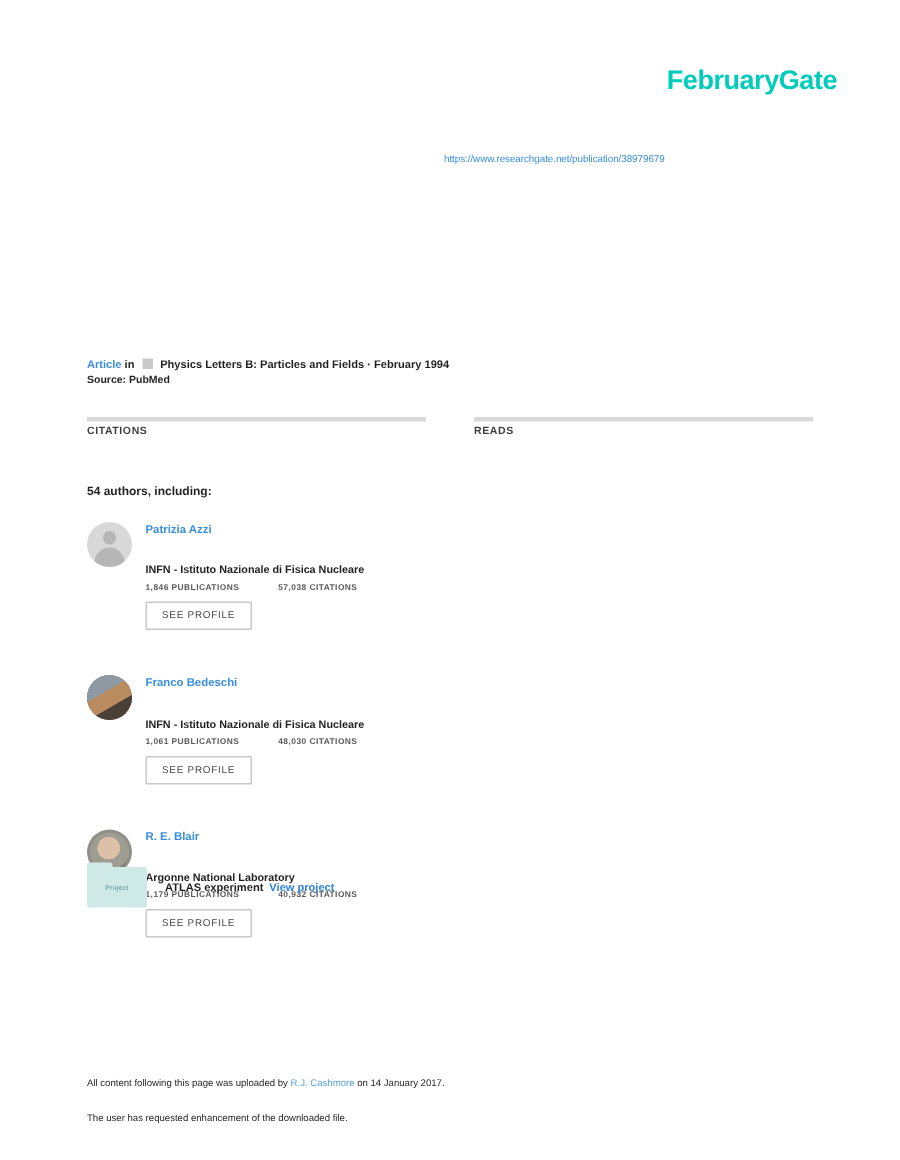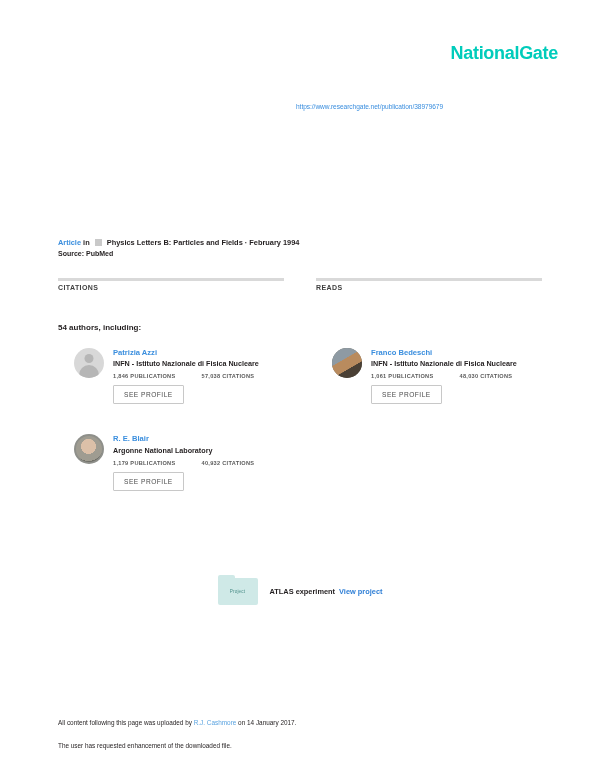--- a/index.html
+++ b/index.html
@@ -45,22 +45,22 @@
   .stat-rule{height:3px;background:#d9d9d9;width:100%;}
   .stat-label{margin-top:3px;font-size:7px;font-weight:bold;
     letter-spacing:0.4px;color:#3f3f3f;}
 
   
   .authors-head{
     position:absolute;left:58px;top:323px;
     font-size:8px;font-weight:bold;color:#231f20;
   }
   .authors-grid{
-    position:absolute;left:74px;top:348px;width:484px;
-    display:flex;flex-wrap:wrap;column-gap:32px;row-gap:30px;
+    position:absolute;left:58px;top:348px;width:484px;
+    display:flex;flex-wrap:wrap;column-gap:32px;row-gap:30px;flex-direction:column;
   }
   .author{width:226px;display:flex;gap:9px;position:relative;}
   .avatar{
     width:30px;height:30px;border-radius:50%;flex:0 0 30px;
     background:#d8d8d8;overflow:hidden;position:relative;
   }
   .avatar.placeholder::after{
     content:"";position:absolute;left:50%;top:6px;width:9px;height:9px;
     border-radius:50%;background:#b6b6b6;transform:translateX(-50%);
   }
@@ -76,37 +76,37 @@
   .avatar.p3::before{content:"";position:absolute;left:0;top:0;
     width:30px;height:30px;
     background:linear-gradient(150deg,#8e9aa3 0 38%,#b98b5e 39% 64%,#4a4035 65% 100%);}
   .avatar.p4{background:#8e8f8a;}
   .avatar.p4::before{content:"";position:absolute;left:2px;top:2px;
     width:26px;height:26px;border-radius:50%;
     background:radial-gradient(circle at 48% 40%, #dcc0a8 0 36%, #9f9c91 37% 70%, #6e6e66 71% 100%);}
 
   .a-body{flex:1;min-width:0;}
   .a-name{font-size:7.6px;font-weight:bold;color:#3a8ede;line-height:1.25;}
-  .a-aff{font-size:7.2px;font-weight:bold;color:#231f20;margin-top:2px;line-height:1.25;}
+  .a-aff{font-size:7.2px;font-weight:bold;color:#231f20;margin-top:18px;line-height:1.25;}
   .a-stats{display:flex;gap:26px;margin-top:5px;}
   .a-stat-label{font-size:5.6px;font-weight:bold;letter-spacing:0.3px;color:#5a5a5a;}
   .see-profile{
     margin-top:6px;display:inline-block;
     border:1px solid #c8c8c8;background:#fff;color:#4a4a4a;
     font-size:6.6px;letter-spacing:0.5px;
     padding:5px 10px;border-radius:1px;
   }
 
   
   .proj-head{
     position:absolute;left:58px;top:545px;
     font-size:7.6px;font-weight:bold;color:#231f20;
   }
   .projects{position:absolute;left:58px;top:578px;width:484px;}
-  .project{display:flex;align-items:center;gap:12px;margin-bottom:14px;justify-content:center;}
+  .project{display:flex;align-items:center;gap:12px;margin-bottom:14px;}
   .proj-icon{
     width:40px;height:27px;flex:0 0 40px;position:relative;
     background:#cfe9e7;border-radius:2px;
   }
   .proj-icon::before{
     content:"";position:absolute;left:0;top:-3px;width:17px;height:5px;
     background:#cfe9e7;border-radius:2px 2px 0 0;
   }
   .proj-icon span{
     position:absolute;inset:0;display:flex;align-items:center;justify-content:center;
@@ -122,21 +122,21 @@
   }
   .footer a{color:#5aa3e0;text-decoration:none;}
   .footer .l2{margin-top:13px;}
 </style>
 </head>
 <body>
 
 <div class="page">
 
   <div class="rg-logo">
-    <span>National</span><span class="gate">Gate</span>
+    <span>February</span><span class="gate">Gate</span>
   </div>
 
   <a class="doi-url" href="#">https://www.researchgate.net/publication/38979679</a>
 
   <div class="meta-line">
     <span class="kw">Article</span>
     <span class="inword">in</span>
     <span class="meta-dot"></span>
     <span class="journal">Physics Letters B: Particles and Fields · February 1994</span>
   </div>

